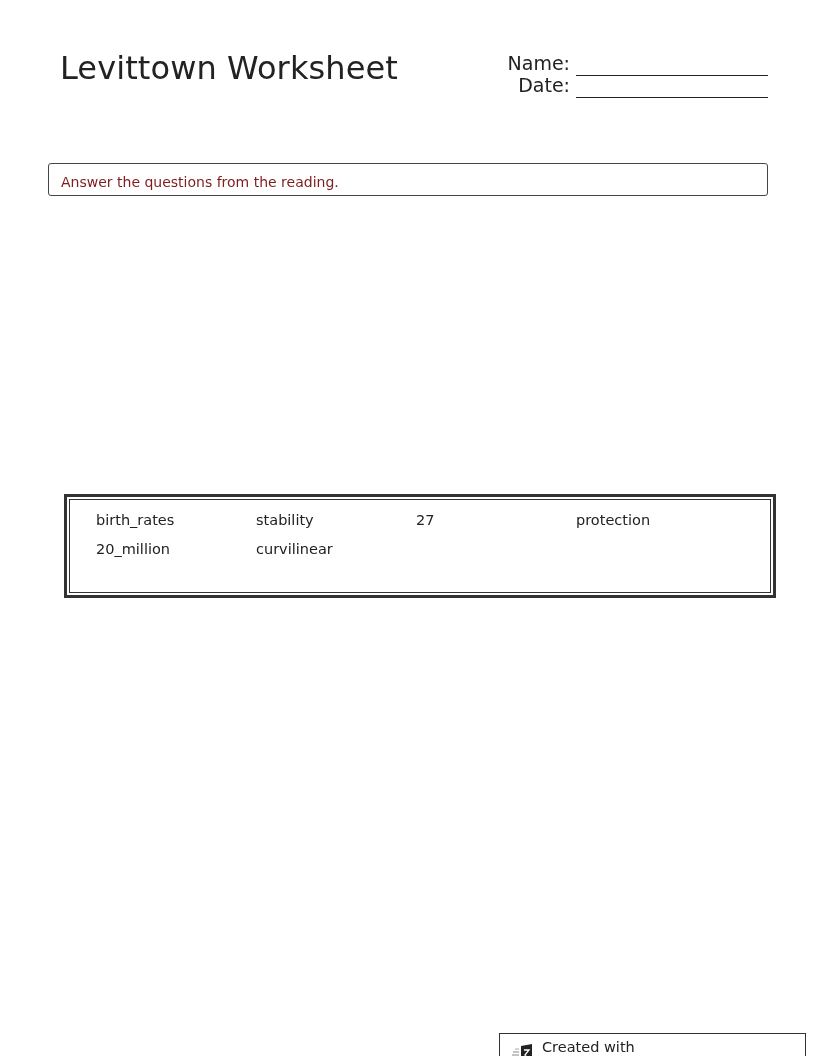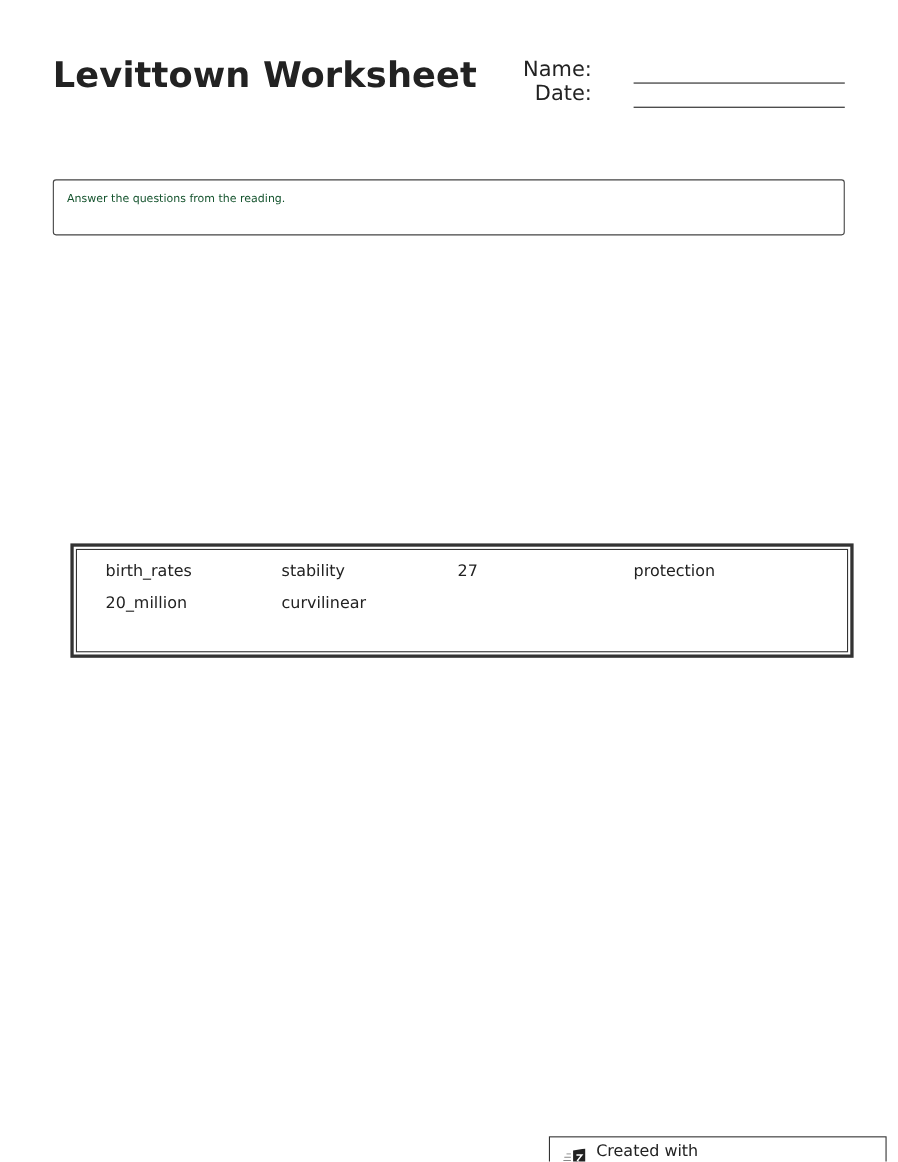--- a/index.html
+++ b/index.html
@@ -10,35 +10,34 @@
     body {
       width: 816px;
       height: 1056px;
       position: relative;
       overflow: hidden;
       font-family: "DejaVu Sans", "Liberation Sans", sans-serif;
       color: #222222;
     }
     .title {
       position: absolute;
-      left: 48px;
+      left: 60px;
       top: 48px;
       font-size: 32px;
-      font-weight: bold;
+      font-weight: normal;
       letter-spacing: 0.1px;
       color: #222;
       margin: 0;
       line-height: 40px;
     }
     .field-row {
       position: absolute;
       right: 48px;
       display: flex;
       align-items: flex-end;
-      gap: 32px;
     }
     .field-row.name { top: 50px; }
     .field-row.date { top: 72px; }
     .field-label {
       font-size: 19px;
       width: 80px;
       text-align: right;
       padding-right: 6px;
       line-height: 26px;
       color: #222;
@@ -47,28 +46,28 @@
       width: 192px;
       height: 26px;
       border-bottom: 1px solid #222;
       box-sizing: border-box;
     }
     .instructions {
       position: absolute;
       left: 48px;
       top: 163px;
       width: 720px;
-      height: 51px;
+      height: 33px;
       box-sizing: border-box;
       border: 1.5px solid #444;
       border-radius: 3px;
       padding: 0 12px;
-      font-size: 10px;
+      font-size: 14px;
       line-height: 36px;
-      color: #14532d;
+      color: #7f1d1d;
     }
     .word-bank {
       position: absolute;
       left: 64px;
       top: 494px;
       width: 712px;
       height: 104px;
       box-sizing: border-box;
       border: 3px solid #333;
       padding: 2px;

